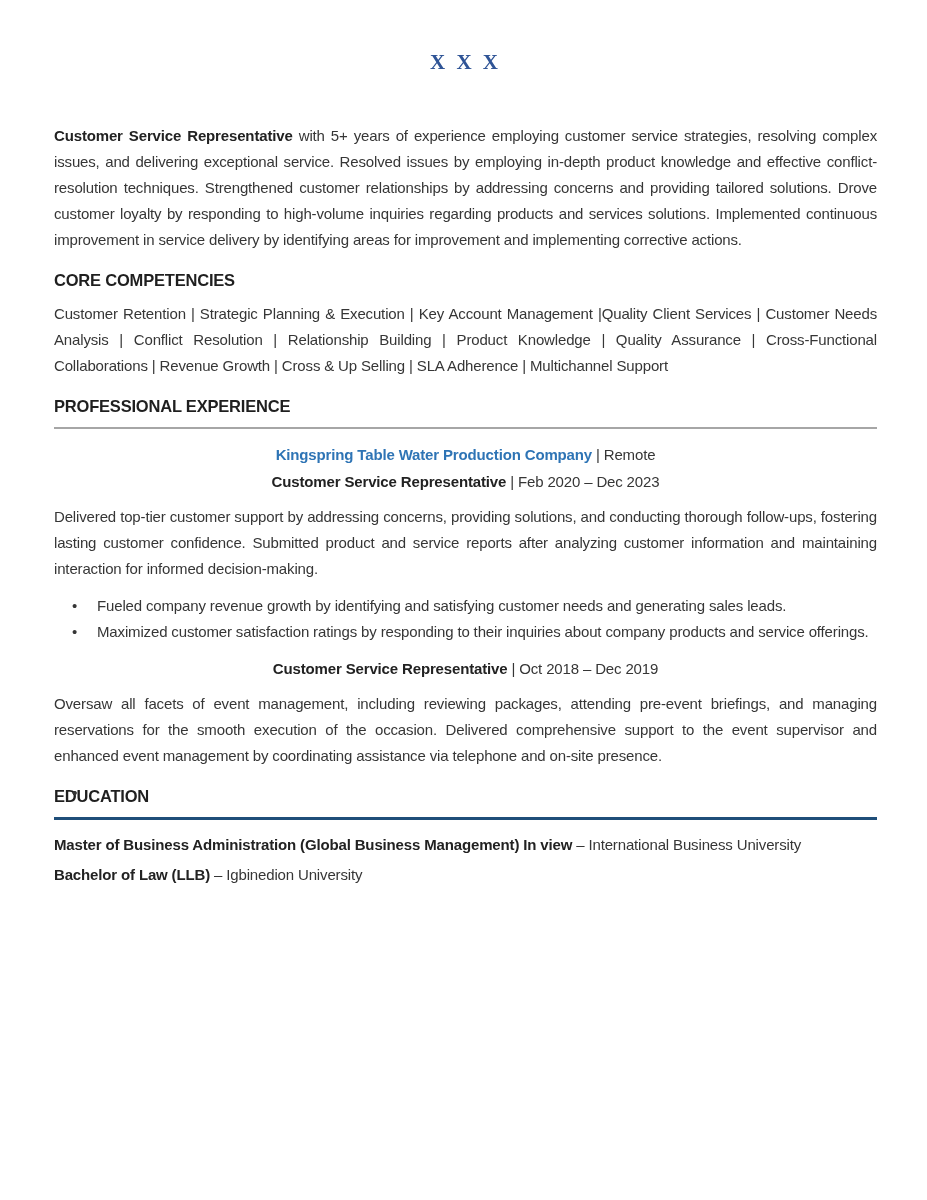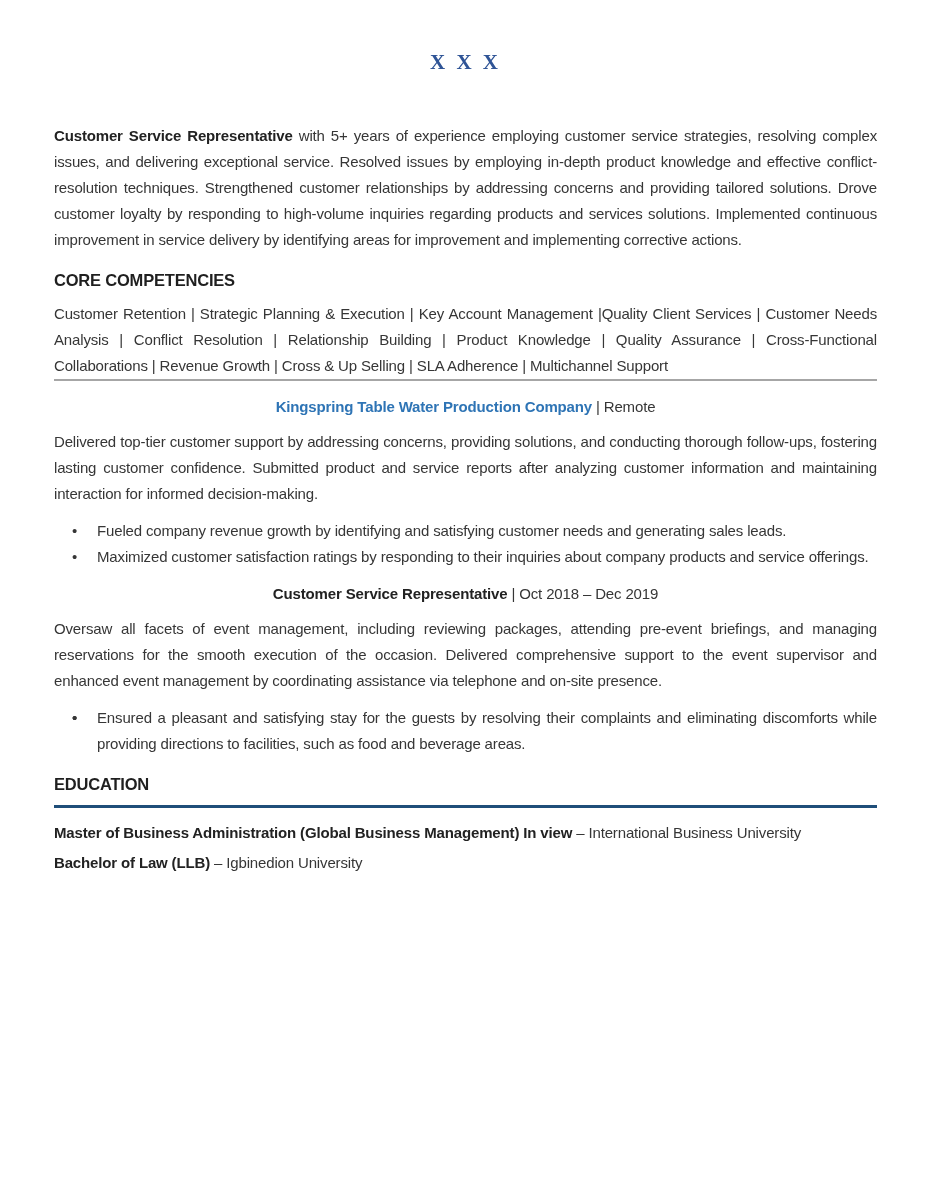--- a/index.html
+++ b/index.html
@@ -54,37 +54,39 @@
 <div class="page">
 
   <h1 class="doc-title">X X X</h1>
 
   <p class="para"><span class="lead">Customer Service Representative</span><span> with 5+ years of experience employing customer service strategies, resolving complex issues, and delivering exceptional service. Resolved issues by employing in-depth product knowledge and effective conflict-resolution techniques. Strengthened customer relationships by addressing concerns and providing tailored solutions. Drove customer loyalty by responding to high-volume inquiries regarding products and services solutions. Implemented continuous improvement in service delivery by identifying areas for improvement and implementing corrective actions.</span></p>
 
   <h2 class="section-heading">CORE COMPETENCIES</h2>
 
   <p class="para">Customer Retention | Strategic Planning &amp; Execution | Key Account Management |Quality Client Services | Customer Needs Analysis | Conflict Resolution | Relationship Building | Product Knowledge | Quality Assurance | Cross-Functional Collaborations | Revenue Growth | Cross &amp; Up Selling | SLA Adherence | Multichannel Support</p>
 
+  <h2 class="section-heading">PROFESSIONAL EXPERIENCE</h2>
   <hr class="rule-gray">
 
   <div class="job">
     <p class="center-line"><a class="company">Kingspring Table Water Production Company</a><span class="sep">|</span><span>Remote</span></p>
+    <p class="center-line"><span class="job-title">Customer Service Representative</span><span class="sep">|</span><span>Feb 2020 – Dec 2023</span></p>
     <p class="para">Delivered top-tier customer support by addressing concerns, providing solutions, and conducting thorough follow-ups, fostering lasting customer confidence. Submitted product and service reports after analyzing customer information and maintaining interaction for informed decision-making.</p>
     <ul class="bullets">
       <li><span class="bullet-marker">•</span><span>Fueled company revenue growth by identifying and satisfying customer needs and generating sales leads.</span></li>
       <li><span class="bullet-marker">•</span><span>Maximized customer satisfaction ratings by responding to their inquiries about company products and service offerings.</span></li>
     </ul>
   </div>
 
   <div class="job">
     <p class="center-line"><span class="job-title">Customer Service Representative</span><span class="sep">|</span><span>Oct 2018 – Dec 2019</span></p>
     <p class="para">Oversaw all facets of event management, including reviewing packages, attending pre-event briefings, and managing reservations for the smooth execution of the occasion. Delivered comprehensive support to the event supervisor and enhanced event management by coordinating assistance via telephone and on-site presence.</p>
     <ul class="bullets">
       <li><span class="bullet-marker">•</span></li>
-      <li><span class="bullet-marker">•</span><span>Ensured a pleasant and satisfying stay for the guests by resolving their complaints and eliminating discomforts while providing directions to facilities, such as food and beverage areas.</span></li>
+      <li><span class="bullet-marker">•</span></li>
     </ul>
   </div>
 
   <h2 class="section-heading">EDUCATION</h2>
   <hr class="rule-navy">
 
   <p class="edu-line"><span class="degree">Master of Business Administration (Global Business Management) In view</span><span class="sep">–</span><span>International Business University</span></p>
   <p class="edu-line"><span class="degree">Bachelor of Law (LLB)</span><span class="sep">–</span><span>Igbinedion University</span></p>
 
 </div>

